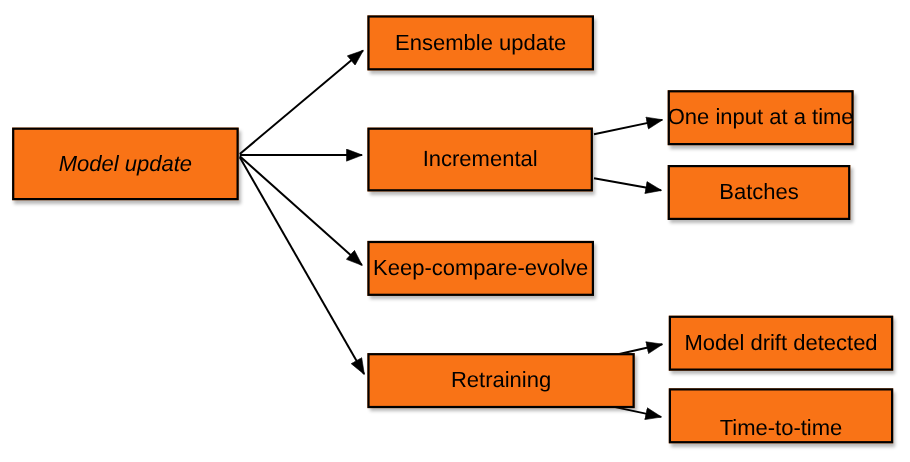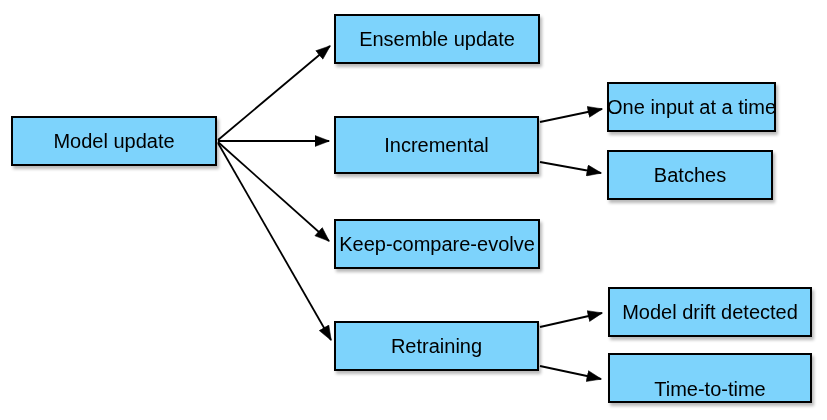--- a/index.html
+++ b/index.html
@@ -18,37 +18,37 @@
   .edges-layer {
     position: absolute;
     left: 0;
     top: 0;
     width: 827px;
     height: 420px;
   }
   .node {
     position: absolute;
     box-sizing: border-box;
-    background: #7dd3fc;
+    background: #f97316;
     border: 2px solid #000000;
     box-shadow: 2px 3px 3px rgba(0,0,0,0.28);
     display: flex;
     align-items: center;
     justify-content: center;
     font-size: 20px;
     color: #000000;
     white-space: nowrap;
     text-align: center;
   }
   
-  .n-model-update        { left: 11px;  top: 116px; width: 206px; height: 50px; }
+  .n-model-update        { left: 11px;  top: 116px; width: 206px; height: 66px; font-style: italic; }
   .n-ensemble-update     { left: 334px; top: 14px;  width: 206px; height: 50px; }
   .n-incremental         { left: 334px; top: 116px; width: 205px; height: 58px; }
   .n-keep-compare-evolve { left: 334px; top: 219px; width: 206px; height: 50px; }
-  .n-retraining          { left: 334px; top: 321px; width: 205px; height: 50px; justify-content: center; }
+  .n-retraining          { left: 334px; top: 321px; width: 243px; height: 50px; justify-content: center; }
   .n-one-input           { left: 607px; top: 82px;  width: 169px; height: 50px; }
   .n-batches             { left: 607px; top: 150px; width: 166px; height: 50px; }
   .n-after-drift         { left: 608px; top: 287px; width: 204px; height: 50px; }
   .n-time-to-time        { left: 608px; top: 353px; width: 204px; height: 50px; align-items: flex-end; }
   .edge {
     stroke: #000000;
     stroke-width: 1.8;
     fill: none;
   }
 </style>

